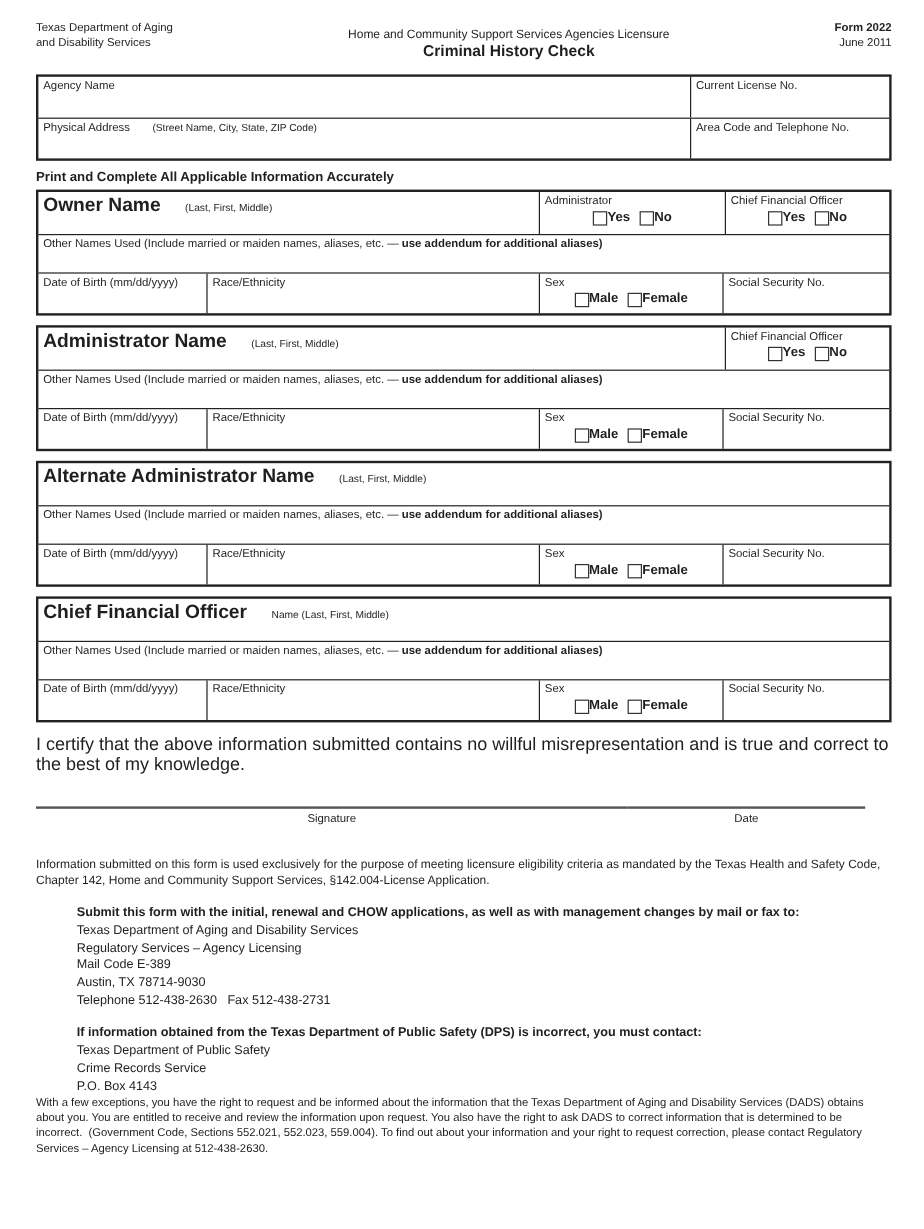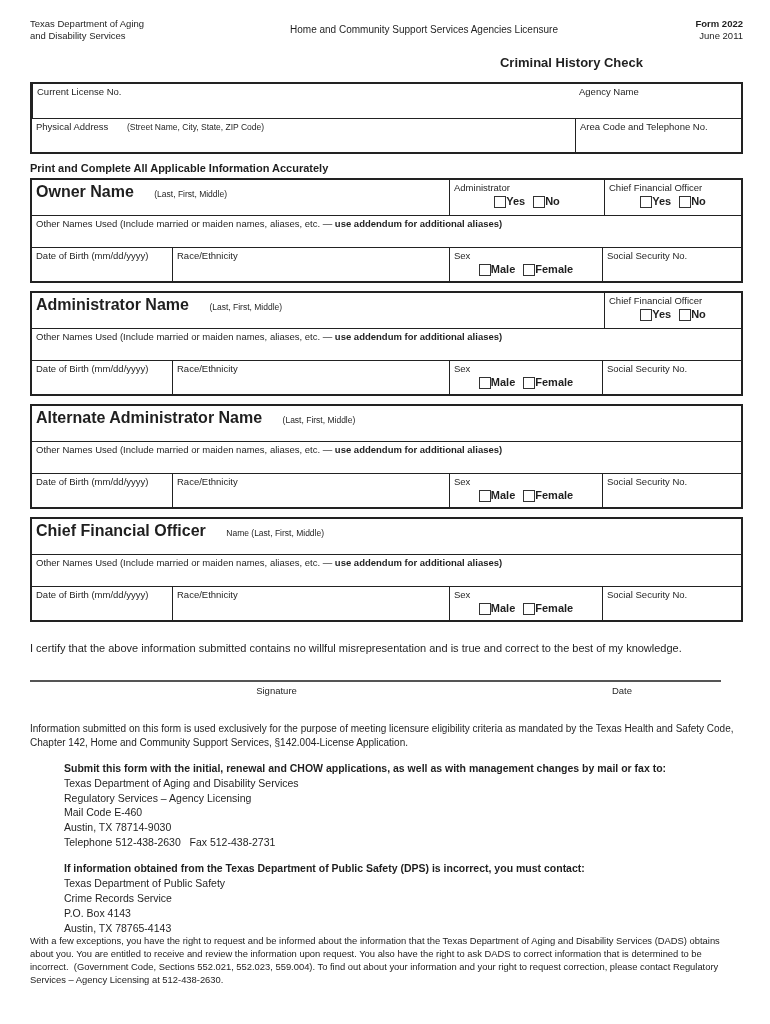--- a/index.html
+++ b/index.html
@@ -8,21 +8,21 @@
   .page { position:relative; width:770px; height:1012px; background:#fff; overflow:hidden; }
   .content { position:absolute; left:30px; top:18px; width:713px; }
 
   .b { font-weight:bold; }
 
   
   .hdr { display:grid; grid-template-columns:175px 1fr 100px; align-items:start; margin-bottom:12px; }
   .hdr-left { font-size:9.5px; line-height:1.25; }
   .hdr-center { text-align:center; padding-top:6px; }
   .hdr-program { font-size:10px; }
-  .hdr-title { font-size:13px; font-weight:bold; margin-top:20px;text-align:right; }
+  .hdr-title { font-size:13px; font-weight:bold; margin-top:0; }
   .hdr-right { text-align:right; font-size:9.5px; line-height:1.25; }
 
   
   .tbl { border:2px solid #222; }
   .row { display:grid; }
   .row + .row { border-top:1px solid #222; }
   .cell { padding:2px 4px; font-size:9.5px; line-height:1.2; overflow:hidden; }
   .bl { border-left:1px solid #222; }
   .hint { font-size:8.5px;padding-left:16px; }
   .name-b { font-size:16px; font-weight:bold; }
@@ -40,21 +40,21 @@
   .name-row { height:35px; }
   .other-row { height:32px; }
   .dob-row { height:34px; }
 
   .cbline { display:flex; justify-content:center; align-items:center; gap:0; margin-top:2px; }
   .cb { width:12px; height:12px; border:1px solid #333; background:#fff; display:inline-block; flex:0 0 auto; }
   .cbl { font-size:11px; font-weight:bold; margin-right:8px; }
   .cbl:last-child { margin-right:0; }
 
   
-  .certify { font-size:11px; margin-top:20px; }
+  .certify { font-size:15px; margin-top:10px; }
 
   .sig-row { display:flex; margin-top:26px; }
   .sig-field { width:493px; }
   .sig-field.date-f { width:198px; }
   .sig-line { border-top:2px solid #555; height:0; }
   .sig-label { text-align:center; font-size:9.5px; margin-top:3px; }
 
   .para { font-size:10px; line-height:1.35; margin-top:26px; }
 
   .indent { margin-left:34px; }
@@ -79,25 +79,25 @@
         <div class="hdr-title">Criminal History Check</div>
       </div>
       <div class="hdr-right">
         <div class="b">Form 2022</div>
         <div>June 2011</div>
       </div>
     </div>
 
     <div class="tbl">
       <div class="row agency-cols agency-row">
+        <div class="cell">
+          <span>Agency Name</span>
+        </div>
         <div class="cell bl">
           <span>Current License No.</span>
-        </div>
-        <div class="cell">
-          <span>Agency Name</span>
         </div>
       </div>
       <div class="row agency-cols agency-row">
         <div class="cell">
           <span>Physical Address </span><span class="hint">(Street Name, City, State, ZIP Code)</span>
         </div>
         <div class="cell bl">
           <span>Area Code and Telephone No.</span>
         </div>
       </div>
@@ -277,29 +277,28 @@
       </div>
     </div>
 
     <div class="para">Information submitted on this form is used exclusively for the purpose of meeting licensure eligibility criteria as mandated by the Texas Health and Safety Code, Chapter 142, Home and Community Support Services, §142.004-License Application.</div>
 
     <div class="indent">
       <div class="lead">Submit this form with the initial, renewal and CHOW applications, as well as with management changes by mail or fax to:</div>
       <div class="addr">
         <div>Texas Department of Aging and Disability Services</div>
         <div>Regulatory Services – Agency Licensing</div>
-        <div>Mail Code E-460</div>
+        <div>Mail Code E-389</div>
         <div>Austin, TX 78714-9030</div>
         <div>Telephone 512-438-2630&nbsp;&nbsp;&nbsp;Fax 512-438-2731</div>
       </div>
       <div class="lead">If information obtained from the Texas Department of Public Safety (DPS) is incorrect, you must contact:</div>
       <div class="addr">
         <div>Texas Department of Public Safety</div>
         <div>Crime Records Service</div>
         <div>P.O. Box 4143</div>
-        <div>Austin, TX 78765-4143</div>
       </div>
     </div>
 
     <div class="footnote">With a few exceptions, you have the right to request and be informed about the information that the Texas Department of Aging and Disability Services (DADS) obtains about you. You are entitled to receive and review the information upon request. You also have the right to ask DADS to correct information that is determined to be incorrect.&nbsp; (Government Code, Sections 552.021, 552.023, 559.004). To find out about your information and your right to request correction, please contact Regulatory Services – Agency Licensing at 512-438-2630.</div>
 
   </div>
 </div>
 
 </body></html>

